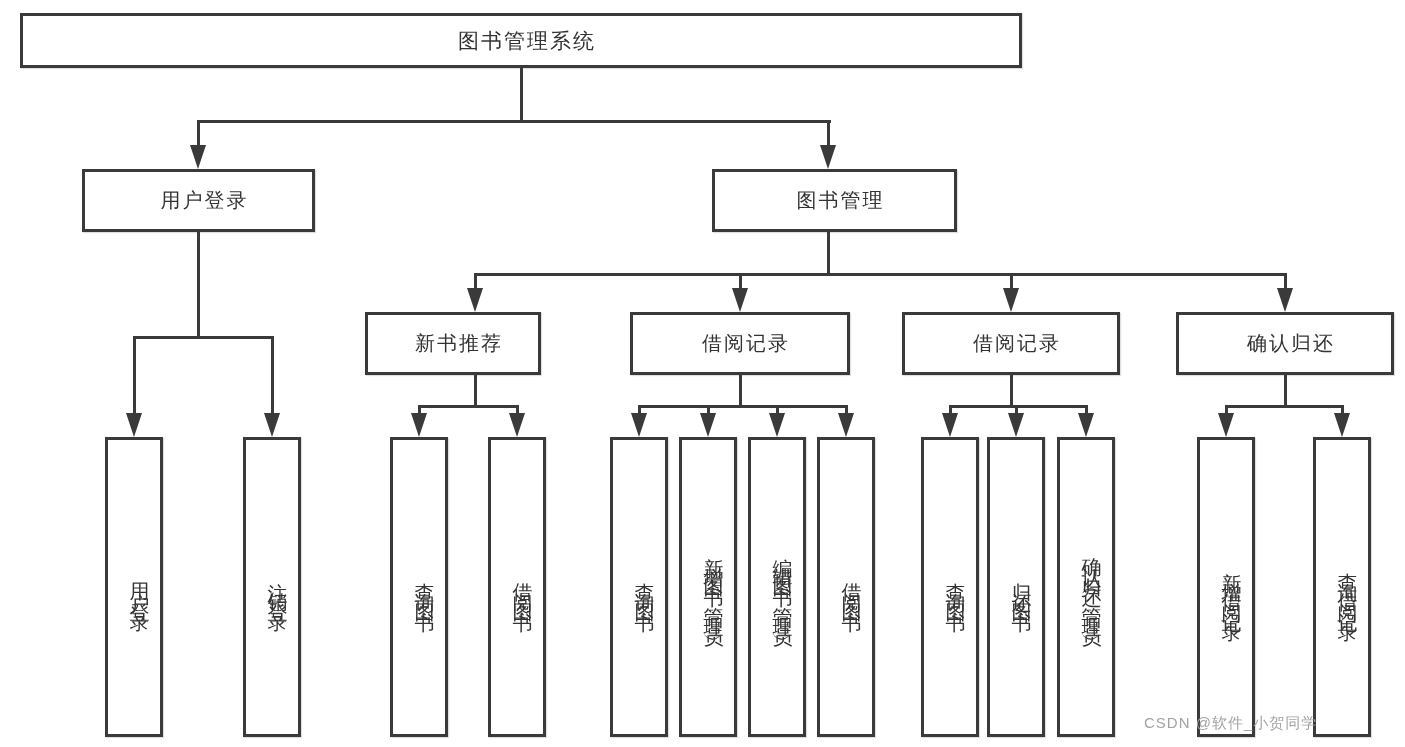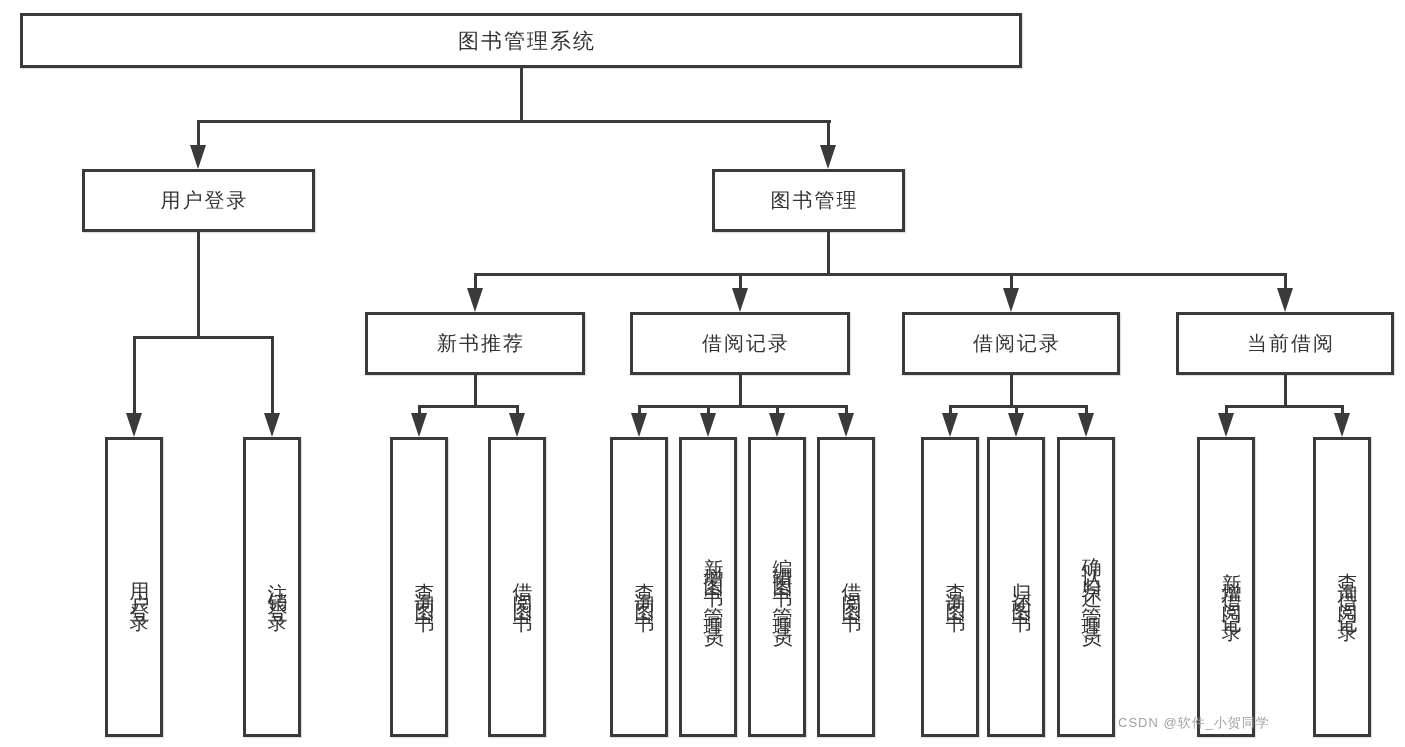--- a/index.html
+++ b/index.html
@@ -28,64 +28,64 @@
     letter-spacing:10px; line-height:1; font-size:20px;
   }
   .vl{position:absolute; width:3px; background:var(--line);}
   .hl{position:absolute; height:3px; background:var(--line);}
   .ar{
     position:absolute; width:0; height:0;
     border-left:8px solid transparent; border-right:8px solid transparent;
     border-top:24px solid var(--line);
   }
   .watermark{
-    position:absolute; left:1118px; top:714px;
-    font-size:13px; color:var(--wm); letter-spacing:1px;
+    position:absolute; left:1144px; top:714px;
+    font-size:15px; color:var(--wm); letter-spacing:1px;
     white-space:nowrap; z-index:5;
   }
 </style>
 </head>
 <body>
 
 <div id="stage">
 
   <div class="box root" style="left:20px;top:13px;width:1002px;height:55px">图书管理系统</div>
 
   <div class="vl" style="left:520px;top:68px;height:52px"></div>
   <div class="hl" style="left:197px;top:120px;width:634px"></div>
   <div class="vl" style="left:197px;top:120px;height:27px"></div>
   <div class="ar" style="left:190px;top:145px"></div>
   <div class="vl" style="left:827px;top:120px;height:27px"></div>
   <div class="ar" style="left:820px;top:145px"></div>
 
   <div class="box" style="left:82px;top:169px;width:233px;height:63px">用户登录</div>
-  <div class="box" style="left:712px;top:169px;width:193px;height:63px">图书管理</div>
+  <div class="box" style="left:712px;top:169px;width:245px;height:63px">图书管理</div>
 
   <div class="vl" style="left:197px;top:232px;height:104px"></div>
   <div class="hl" style="left:133px;top:336px;width:140px"></div>
   <div class="vl" style="left:133px;top:336px;height:79px"></div>
   <div class="ar" style="left:126px;top:413px"></div>
   <div class="vl" style="left:271px;top:336px;height:79px"></div>
   <div class="ar" style="left:264px;top:413px"></div>
 
   <div class="vl" style="left:827px;top:232px;height:41px"></div>
   <div class="hl" style="left:474px;top:273px;width:813px"></div>
   <div class="vl" style="left:474px;top:273px;height:16px"></div>
   <div class="ar" style="left:467px;top:288px"></div>
   <div class="vl" style="left:739px;top:273px;height:16px"></div>
   <div class="ar" style="left:732px;top:288px"></div>
   <div class="vl" style="left:1010px;top:273px;height:16px"></div>
   <div class="ar" style="left:1003px;top:288px"></div>
   <div class="vl" style="left:1284px;top:273px;height:16px"></div>
   <div class="ar" style="left:1277px;top:288px"></div>
 
-  <div class="box" style="left:365px;top:312px;width:220px;height:63px">新书推荐</div>
+  <div class="box" style="left:365px;top:312px;width:176px;height:63px">新书推荐</div>
   <div class="box" style="left:630px;top:312px;width:220px;height:63px">借阅记录</div>
   <div class="box" style="left:902px;top:312px;width:218px;height:63px">借阅记录</div>
-  <div class="box" style="left:1176px;top:312px;width:218px;height:63px">当前借阅</div>
+  <div class="box" style="left:1176px;top:312px;width:218px;height:63px">确认归还</div>
 
   <div class="vl" style="left:474px;top:375px;height:30px"></div>
   <div class="hl" style="left:418px;top:405px;width:101px"></div>
   <div class="vl" style="left:418px;top:405px;height:9px"></div>
   <div class="ar" style="left:411px;top:413px"></div>
   <div class="vl" style="left:516px;top:405px;height:9px"></div>
   <div class="ar" style="left:509px;top:413px"></div>
 
   <div class="vl" style="left:739px;top:375px;height:30px"></div>
   <div class="hl" style="left:638px;top:405px;width:209px"></div>

